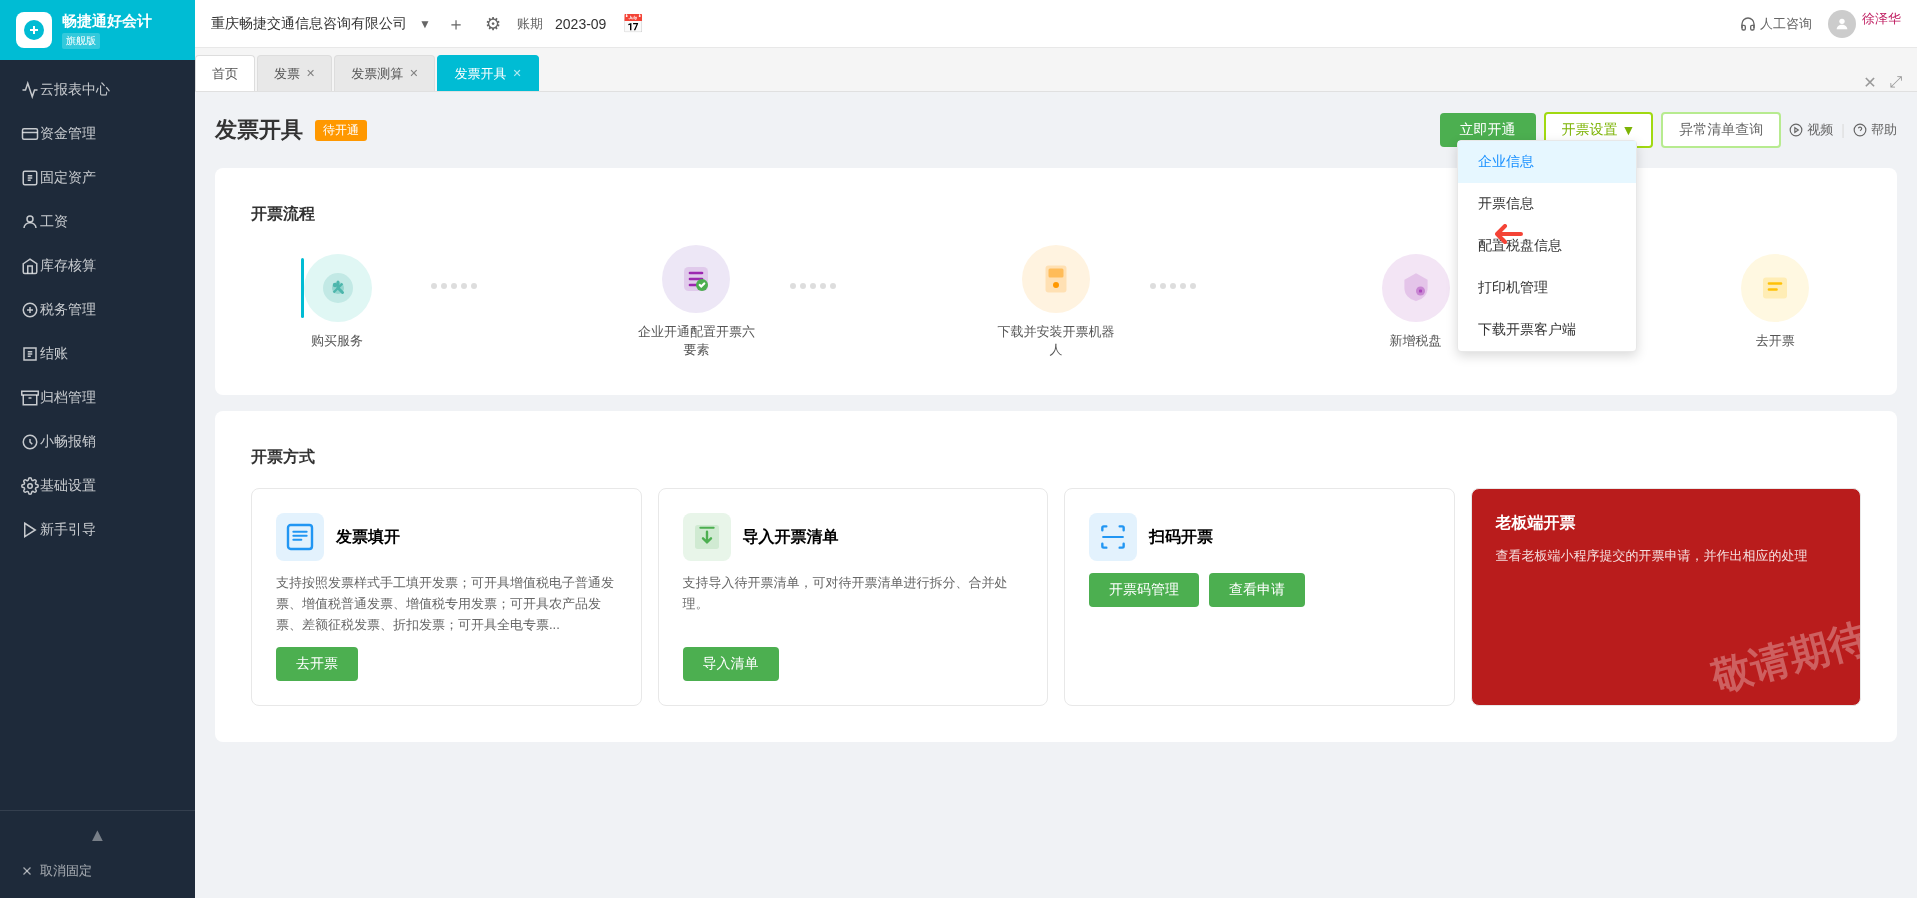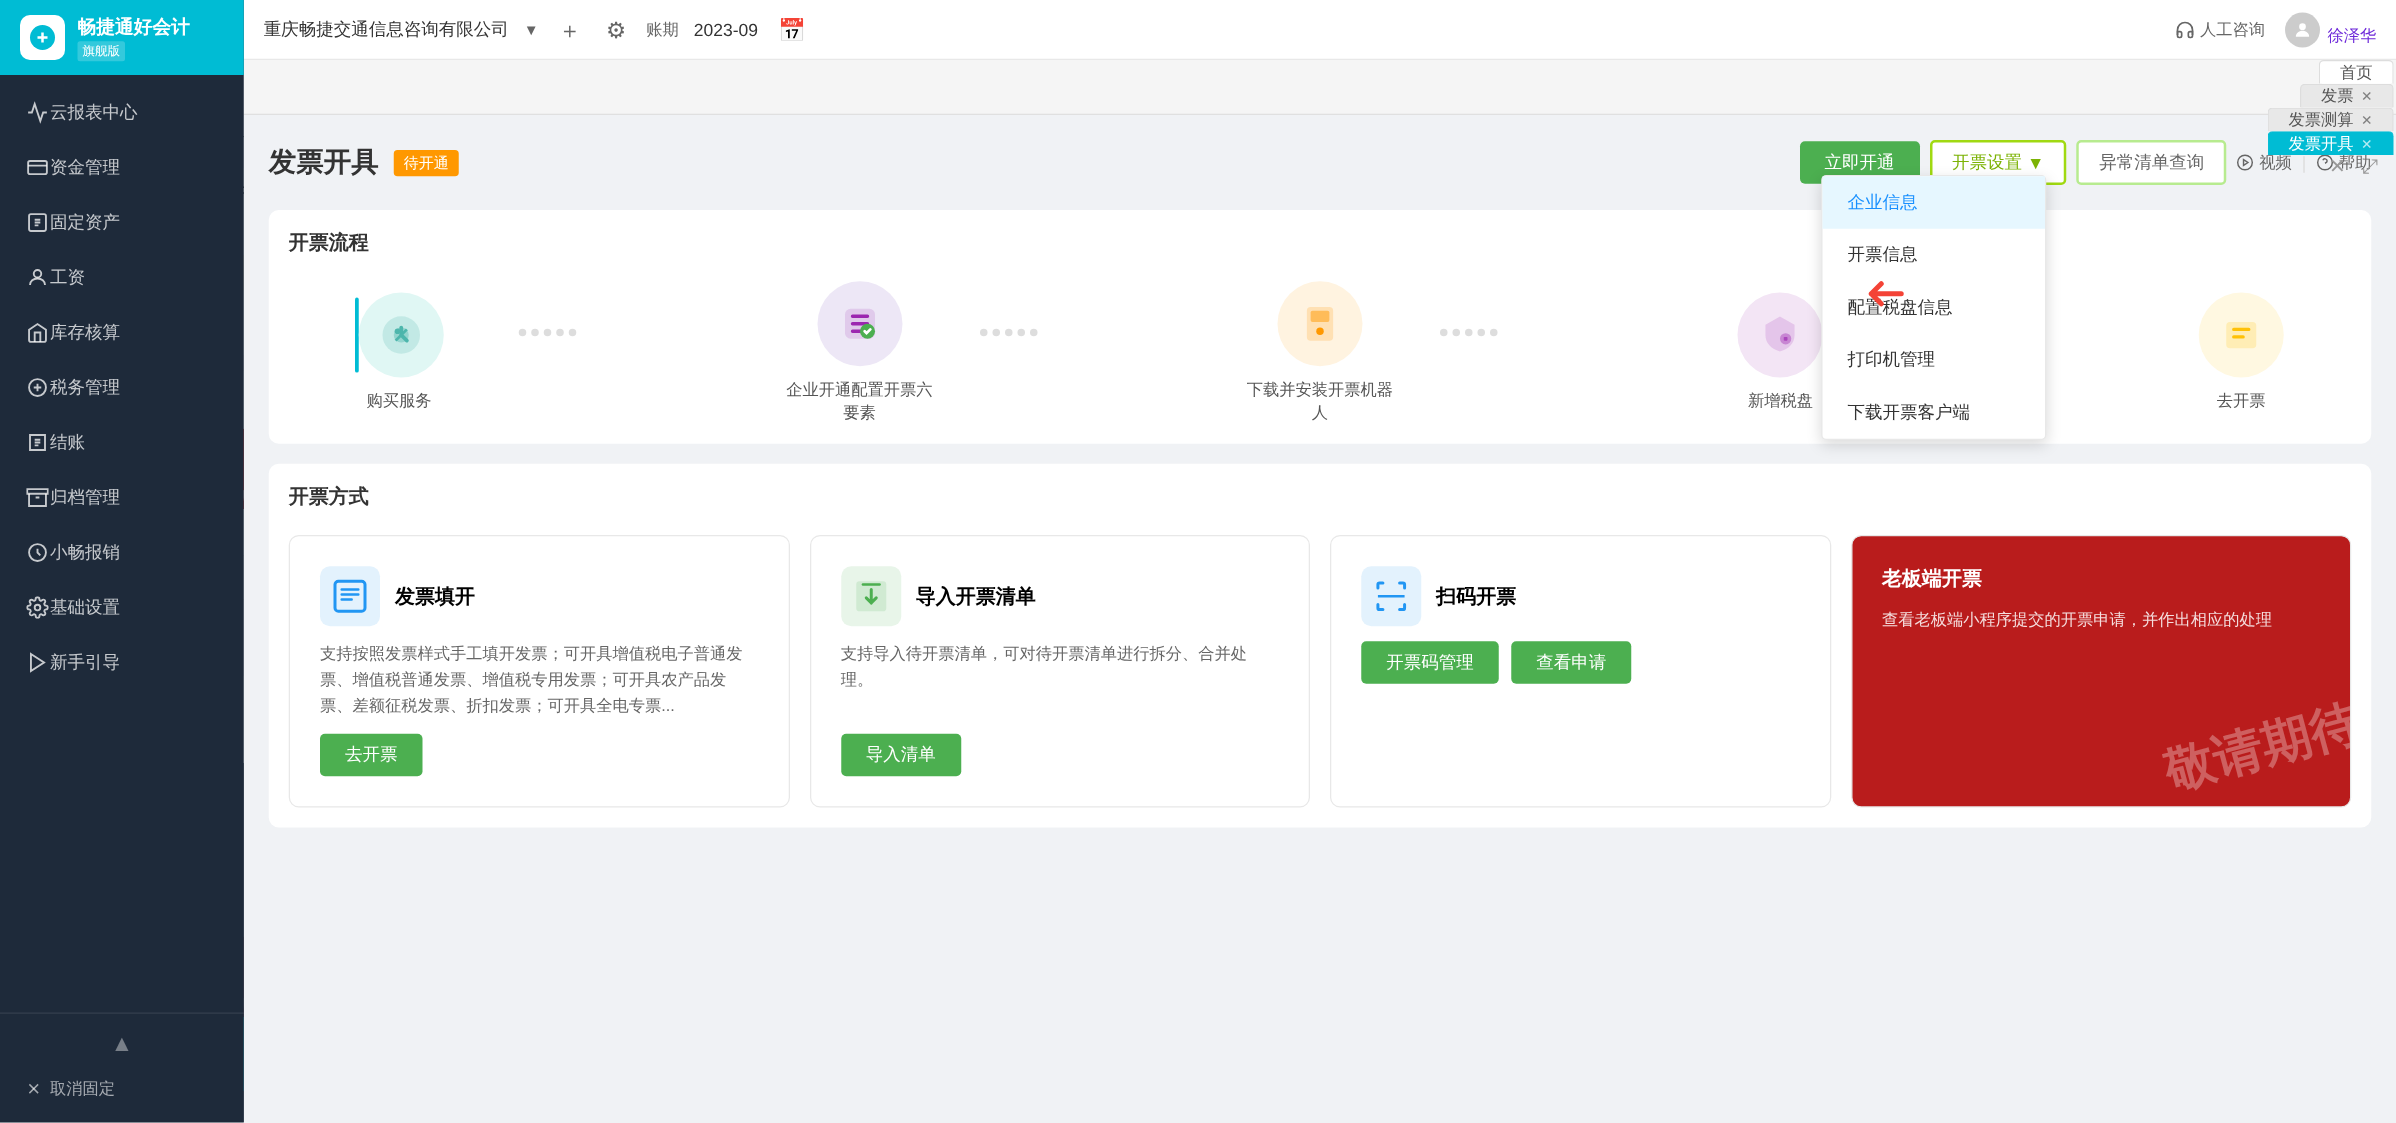--- a/index.html
+++ b/index.html
@@ -11,21 +11,21 @@
       border-bottom: 1px solid #e8e8e8; padding: 0 16px; gap: 12px;
       position: fixed; top: 0; left: 195px; right: 0; z-index: 100;
     }
     .company-name { font-size: 14px; color: #333; font-weight: 500; }
     .company-arrow { color: #666; font-size: 12px; cursor: pointer; }
     .top-bar-icon { color: #666; font-size: 18px; cursor: pointer; margin: 0 4px; }
     .period-label { color: #666; font-size: 13px; }
     .period-value { color: #333; font-weight: 500; }
     .top-bar-right { margin-left: auto; display: flex; align-items: center; gap: 16px; }
     .consultant-btn { display: flex; align-items: center; gap: 4px; color: #666; font-size: 13px; cursor: pointer; }
-    .user-info { display: flex; align-items: flex-end; gap: 6px; color: #6d28d9; font-size: 13px; cursor: pointer; }
+    .user-info { display: flex; align-items: flex-start; gap: 6px; color: #be185d; font-size: 13px; cursor: pointer; }
     .avatar-circle { width: 28px; height: 28px; background: #ccc; border-radius: 50%; display: flex; align-items: center; justify-content: center; color: #fff; font-size: 12px; }
 
     
     .sidebar {
       position: fixed; left: 0; top: 0; bottom: 0; width: 195px;
       background: #1e2a3a; color: #fff; display: flex; flex-direction: column;
       z-index: 200;
     }
     .sidebar-logo {
       height: 60px; background: #00bcd4; display: flex; align-items: center;
@@ -48,21 +48,20 @@
     .sidebar-item .item-label { font-size: 14px; }
 
     .sidebar-bottom { padding: 8px 0; border-top: 1px solid rgba(255,255,255,0.1); }
     .cancel-fixed { display: flex; align-items: center; gap: 6px; padding: 10px 20px; color: rgba(255,255,255,0.6); cursor: pointer; font-size: 13px; }
 
     
     .tab-bar {
       position: fixed; top: 48px; left: 195px; right: 0; height: 44px;
       background: #f5f5f5; display: flex; align-items: flex-end; z-index: 99;
       border-bottom: 1px solid #e0e0e0;
-      flex-direction: column;
     }
     .tab {
       height: 36px; padding: 0 16px; display: flex; align-items: center; gap: 6px;
       cursor: pointer; font-size: 13px; color: #555; background: #e8e8e8;
       border: 1px solid #ddd; border-bottom: none; margin-right: 2px;
       border-radius: 4px 4px 0 0;
     }
     .tab.active { background: #00bcd4; color: #fff; border-color: #00bcd4; }
     .tab-close { font-size: 11px; opacity: 0.7; cursor: pointer; }
     .tab-home { background: #fff; }
@@ -93,21 +92,21 @@
       border-radius: 4px; font-size: 14px; cursor: pointer; display: flex; align-items: center; gap: 4px;
       position: relative;
     }
     .btn-abnormal {
       background: #fff; color: #666; border: 2px solid #b7eb8f; padding: 7px 16px;
       border-radius: 4px; font-size: 14px; cursor: pointer;
     }
     .btn-video { background: none; border: none; color: #666; font-size: 13px; cursor: pointer; display: flex; align-items: center; gap: 4px; }
 
     
-    .section { background: #fff; border-radius: 8px; padding: 16px; margin-bottom: 16px; }
+    .section { background: #fff; border-radius: 8px; padding: 36px; margin-bottom: 16px; }
     .section-title { font-size: 16px; font-weight: bold; color: #333; margin-bottom: 20px; }
 
     
     .flow-steps { display: flex; align-items: center; gap: 0; }
     .flow-step { display: flex; flex-direction: column; align-items: center; gap: 10px; flex: 1; }
     .step-icon-wrapper { width: 72px; height: 72px; border-radius: 50%; display: flex; align-items: center; justify-content: center; }
     .step-label { font-size: 13px; color: #555; text-align: center; max-width: 120px; }
     .step-connector { flex: 1; display: flex; align-items: center; padding: 0 8px; margin-bottom: 32px; }
     .step-dots { display: flex; gap: 4px; }
     .step-dot { width: 6px; height: 6px; background: #ddd; border-radius: 50%; }

